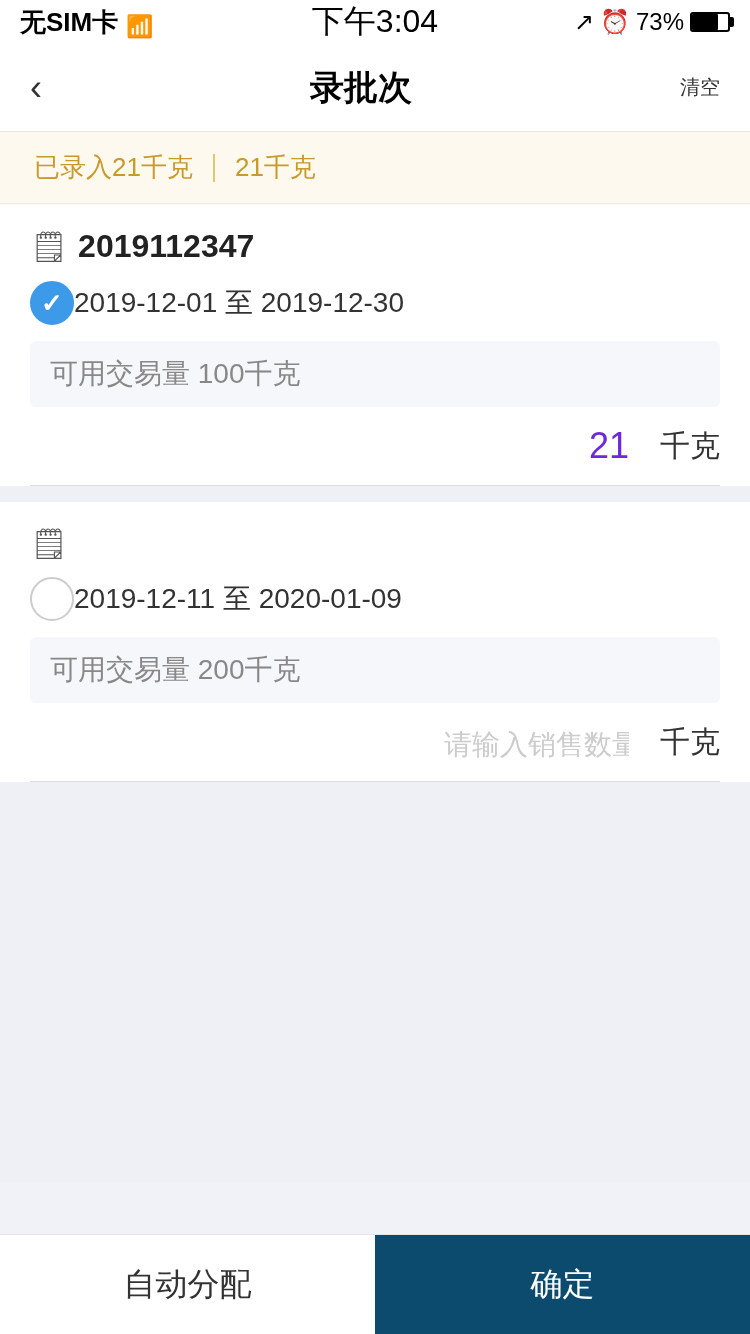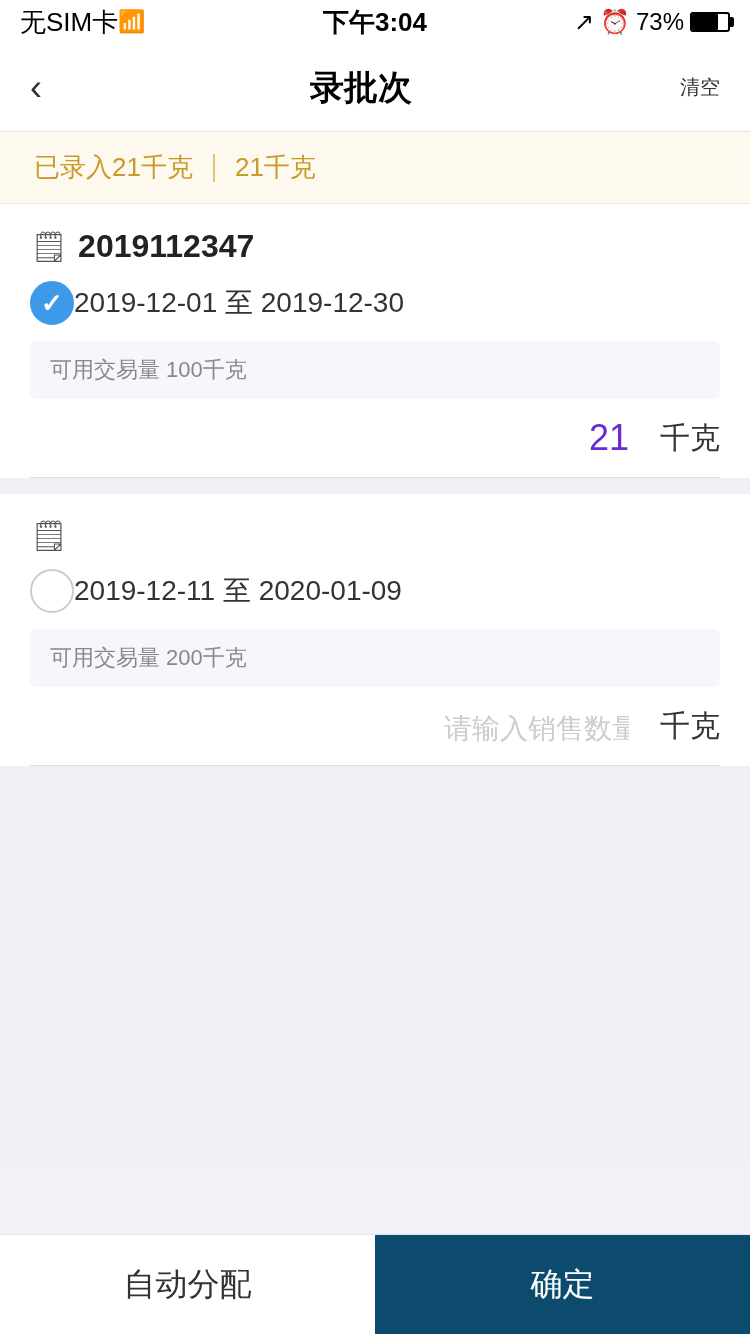--- a/index.html
+++ b/index.html
@@ -17,27 +17,28 @@
       background: #fff;
       height: 44px;
       display: flex;
       align-items: center;
       justify-content: space-between;
       padding: 0 20px;
       font-size: 28px;
     }
     .status-left {
       display: flex;
-      align-items: center;
-      font-size: 26px;
-      font-weight: 400;
-    }
-    .status-center {
+      align-items: flex-end;
+      gap: 8px;
       font-size: 26px;
       font-weight: 700;
+    }
+    .status-center {
+      font-size: 32px;
+      font-weight: 400;
       position: absolute;
       left: 50%;
       transform: translateX(-50%);
     }
     .status-right {
       display: flex;
       align-items: center;
       gap: 6px;
       font-size: 24px;
     }
@@ -167,21 +168,21 @@
       font-size: 28px;
       color: #333;
     }
     .item-quantity-box {
       margin: 8px 30px 0 30px;
       background: #f5f7fa;
       border-radius: 6px;
       padding: 14px 20px;
     }
     .item-quantity-text {
-      font-size: 22px;
+      font-size: 28px;
       color: #888;
     }
 
     
     .quantity-row {
       display: flex;
       align-items: center;
       justify-content: flex-end;
       padding: 18px 30px;
       gap: 16px;

